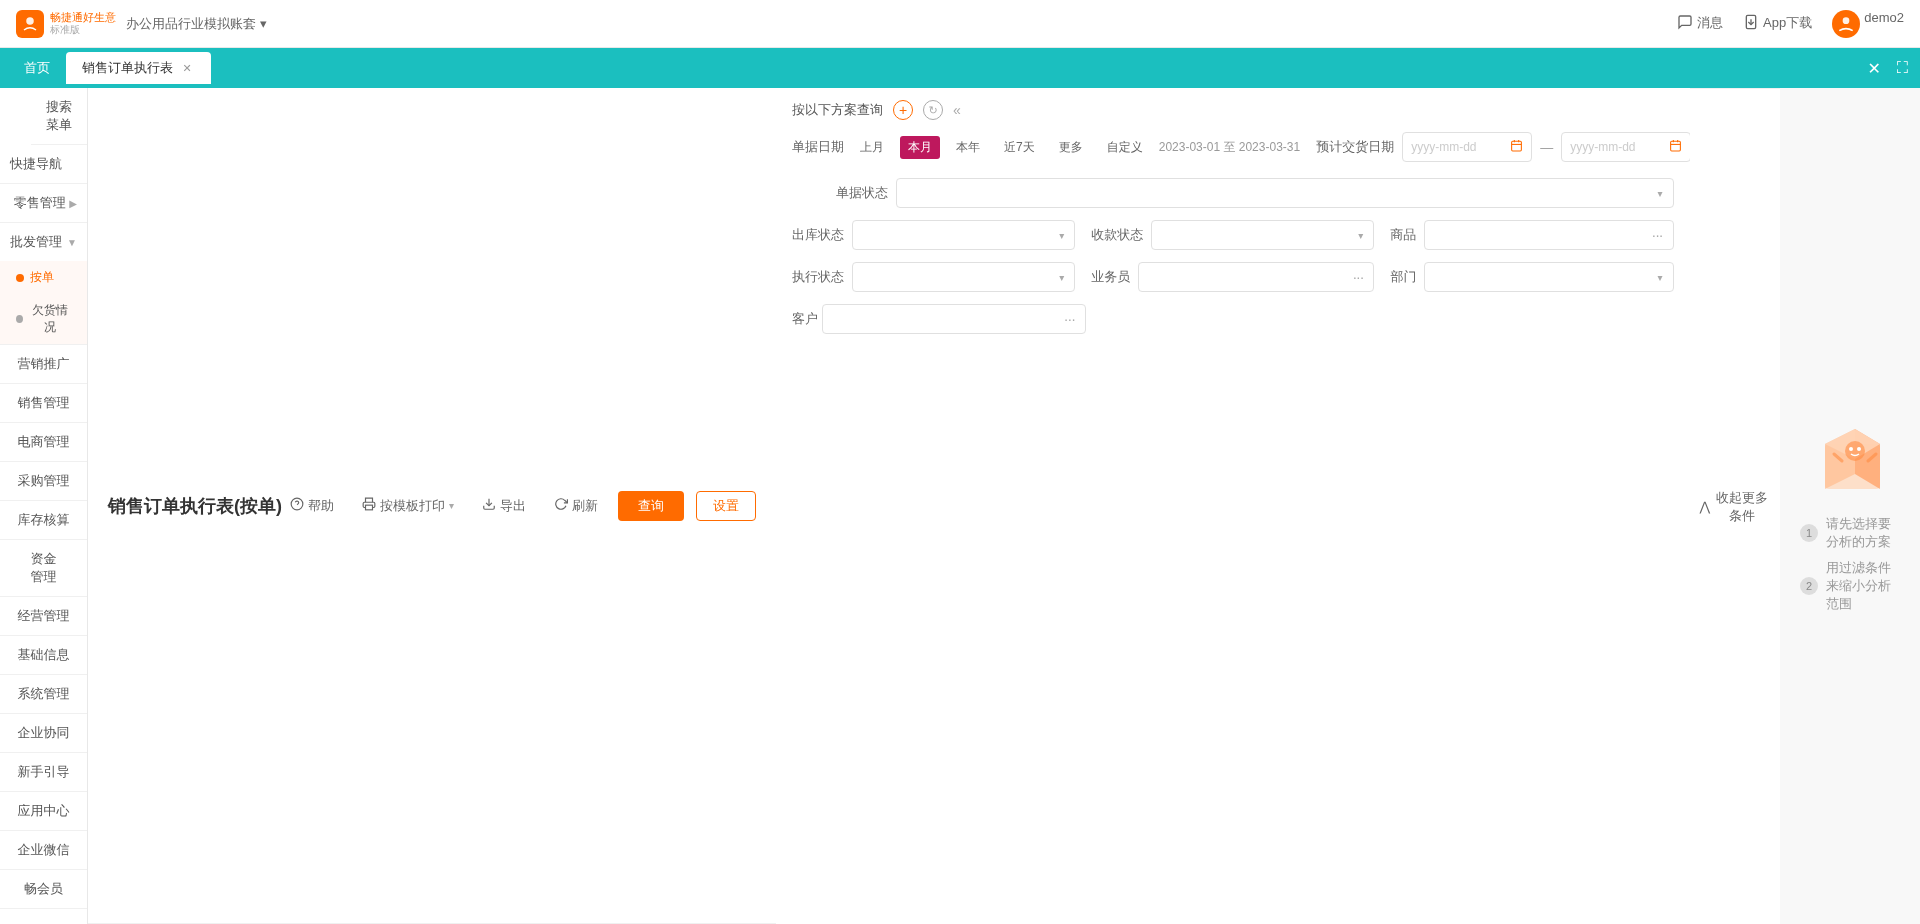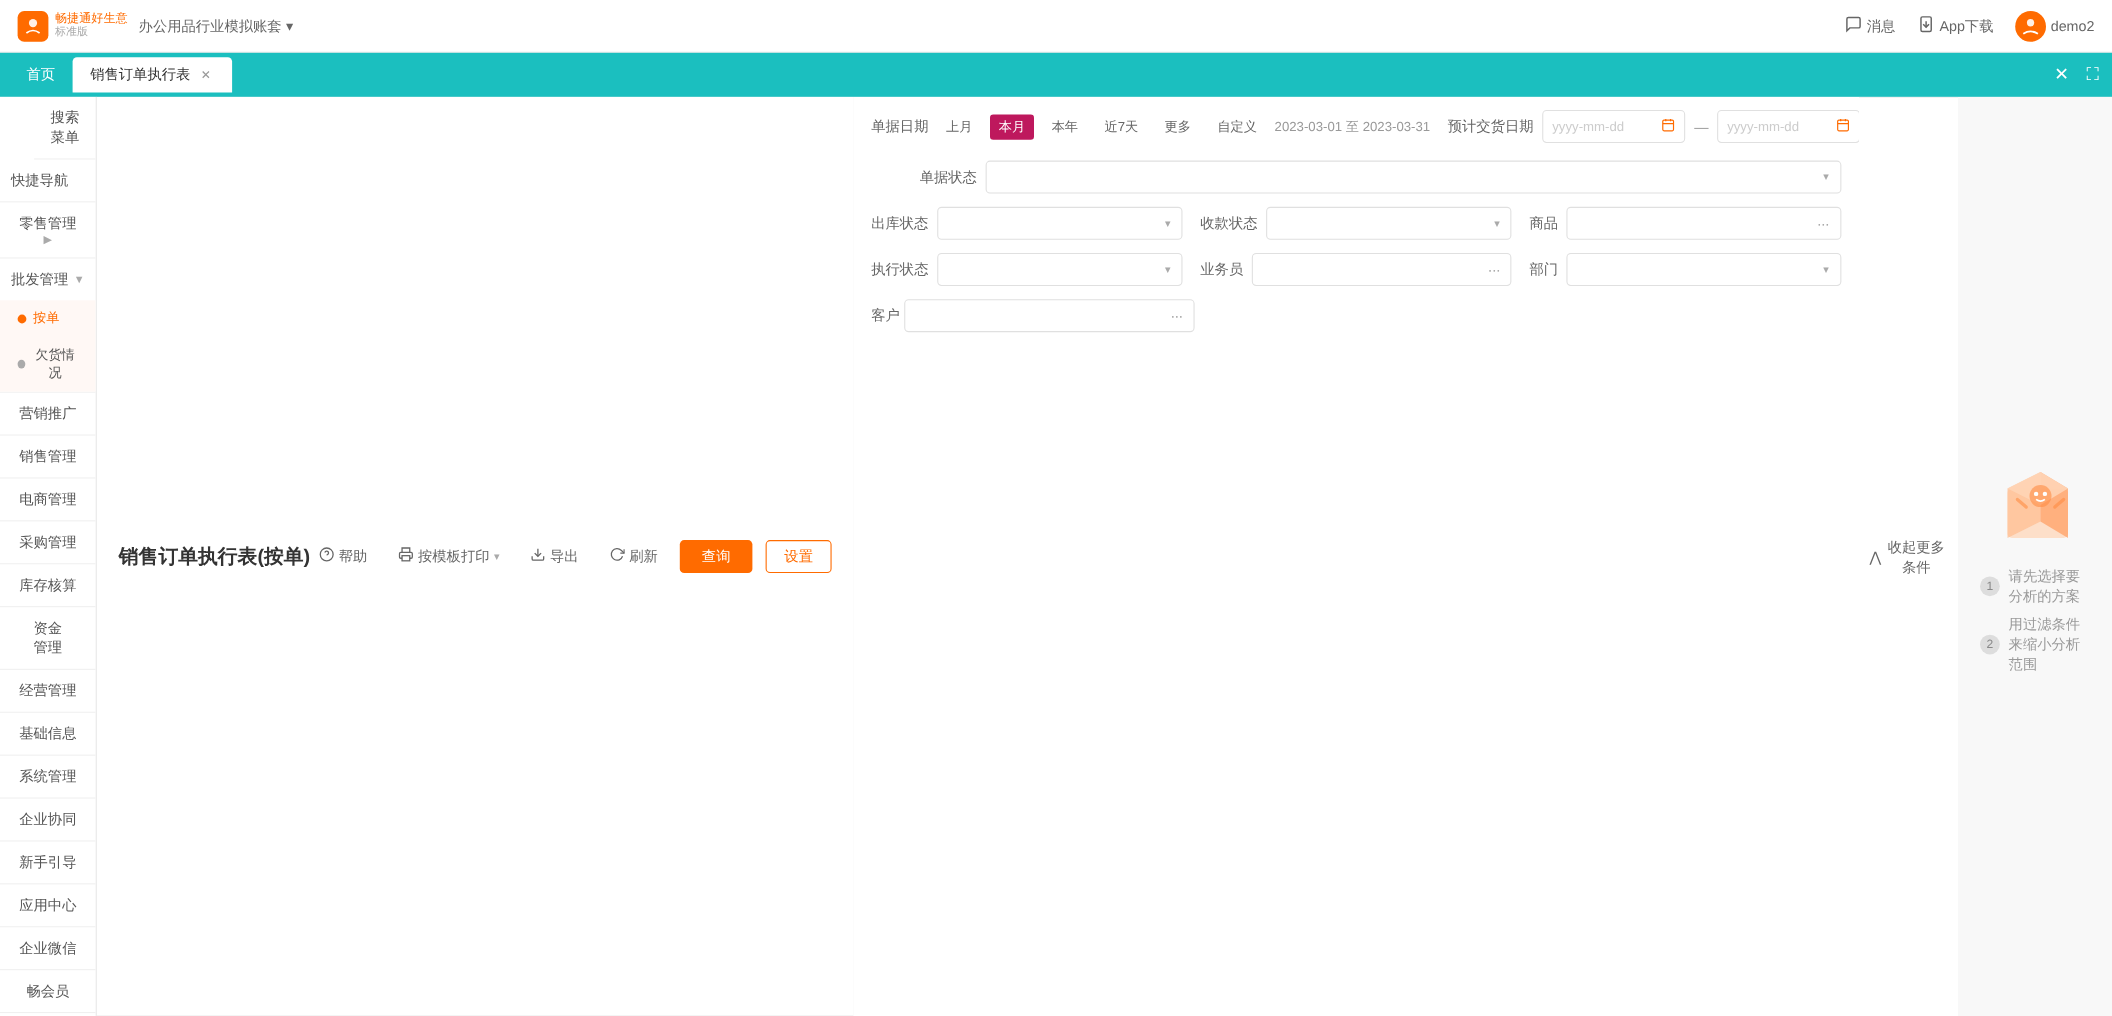--- a/index.html
+++ b/index.html
@@ -51,21 +51,20 @@
       font-size: 13px;
       cursor: pointer;
     }
     .top-header-right {
       display: flex;
       align-items: center;
       gap: 20px;
     }
     .header-action {
       display: flex;
-      align-items: center;
       gap: 4px;
       color: #666;
       font-size: 13px;
       cursor: pointer;
     }
     .user-avatar {
       width: 28px;
       height: 28px;
       border-radius: 50%;
       background: #ff6b00;
@@ -458,21 +457,21 @@
 <div class="main-layout">
 
   <div class="sidebar">
     <div class="sidebar-search">
       <span>搜索菜单</span>
     </div>
     <div class="sidebar-quicknav">
       <span>快捷导航</span>
     </div>
 
-    <div class="sidebar-item" style="display:flex;flex-direction:column;align-items:center;justify-content:space-between;padding:10px 10px;">
+    <div class="sidebar-item" style="display:flex;flex-direction:row;align-items:center;justify-content:space-between;padding:10px 10px;">
       <span class="sidebar-item-label">零售管理</span>
       <span class="sidebar-arrow">▶</span>
     </div>
 
     <div class="sidebar-item has-sub">
       <div class="sidebar-main-row">
         <span style="font-size:13px;color:#555;">批发管理</span>
         <span class="sidebar-arrow">▼</span>
       </div>
       <div class="sidebar-sub">
@@ -576,20 +575,26 @@
           </span>
           <span>刷新</span>
         </div>
         <button class="btn-primary">查询</button>
         <button class="btn-secondary">设置</button>
       </div>
     </div>
 
     <div style="background:#fff; padding:12px 16px;">
 
+      <div style="display:flex; align-items:center; gap:10px; margin-bottom:12px;">
+        <span style="font-size:13px; color:#555; white-space:nowrap;">按以下方案查询</span>
+        <div class="plan-add-btn">+</div>
+        <div class="plan-icon-btn">↻</div>
+        <div class="plan-collapse">«</div>
+      </div>
 
       <div style="display:flex; align-items:center; gap:16px; margin-bottom:12px; flex-wrap:wrap;">
 
         <div style="display:flex; align-items:center; gap:8px; flex-shrink:0;">
           <span style="color:#666; font-size:13px; white-space:nowrap;">单据日期</span>
           <button class="date-quick-btn">上月</button>
           <button class="date-quick-btn active">本月</button>
           <button class="date-quick-btn">本年</button>
           <button class="date-quick-btn">近7天</button>
           <button class="date-quick-btn">更多</button>

